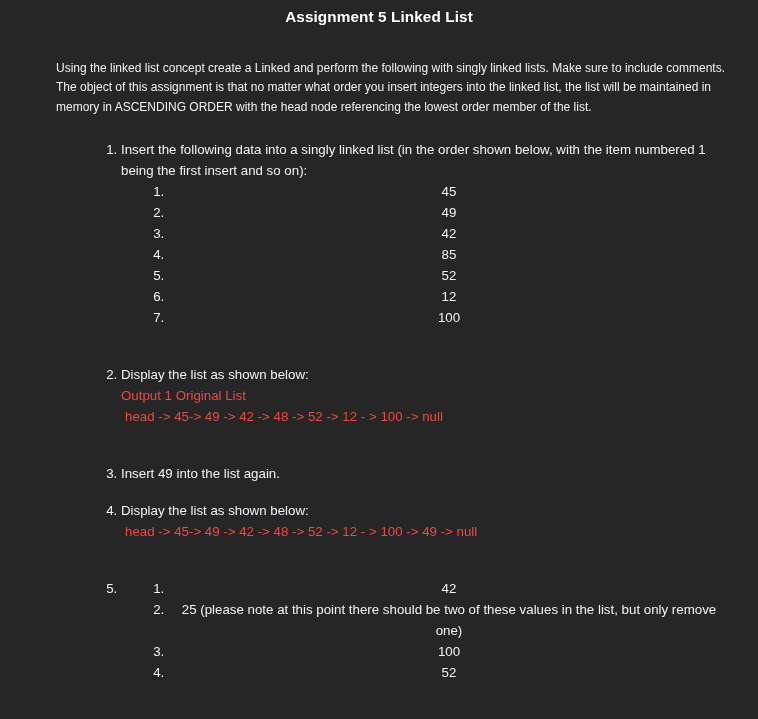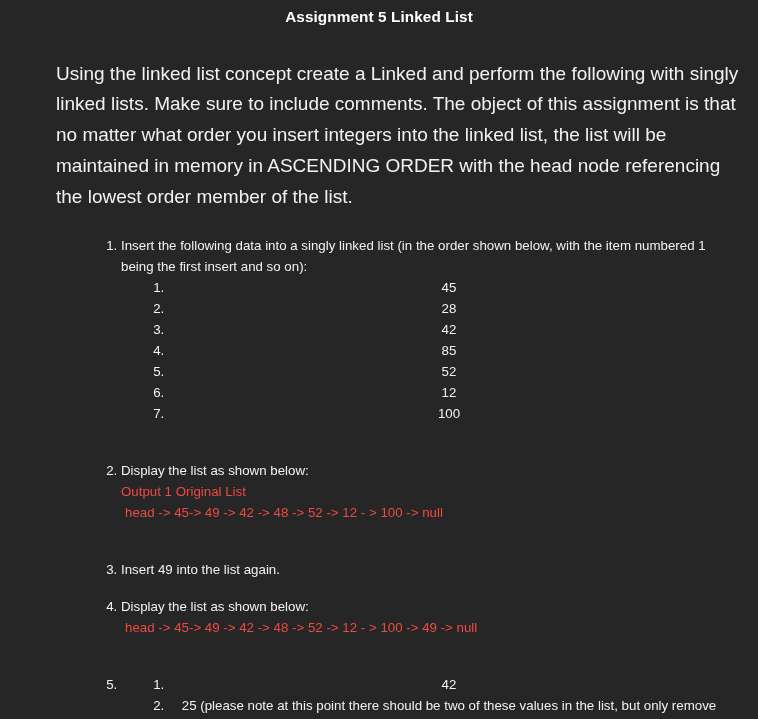--- a/index.html
+++ b/index.html
@@ -29,21 +29,21 @@
     font-size: 15.3px;
     color: #ffffff;
     margin: 0;
     padding-top: 5px;
     letter-spacing: 0.1px;
   }
   .intro {
     margin: 0;
     padding: 30px 13px 0 56px;
     text-align: left;
-    font-size: 19px;
+    font-size: 12px;
     line-height: 1.62;
     color: #f2f2f2;
   }
   ol.level1 {
     list-style-type: decimal;
     margin: 0;
     padding: 0;
     margin-top: 22px;
     padding-left: 105px;
   }
@@ -98,21 +98,21 @@
   <h1 class="doc-title">Assignment 5 Linked List</h1>
 
   <p class="intro">Using the linked list concept create a Linked and perform the following with singly linked lists.  Make sure to include comments.  The object of this assignment is that no matter what order you insert integers into the linked list, the list will be maintained in memory in ASCENDING ORDER with the head node referencing the lowest order member of the list.</p>
 
   <ol class="level1">
 
     <li>
       <span class="item-text">Insert the following data into a singly linked list (in the order shown below, with the item numbered 1 being the first insert and so on):</span>
       <ol class="level2">
         <li>45</li>
-        <li>28</li>
+        <li>49</li>
         <li>42</li>
         <li>85</li>
         <li>52</li>
         <li>12</li>
         <li>100</li>
       </ol>
       <div class="spacer-line"></div>
     </li>
 
     <li>

